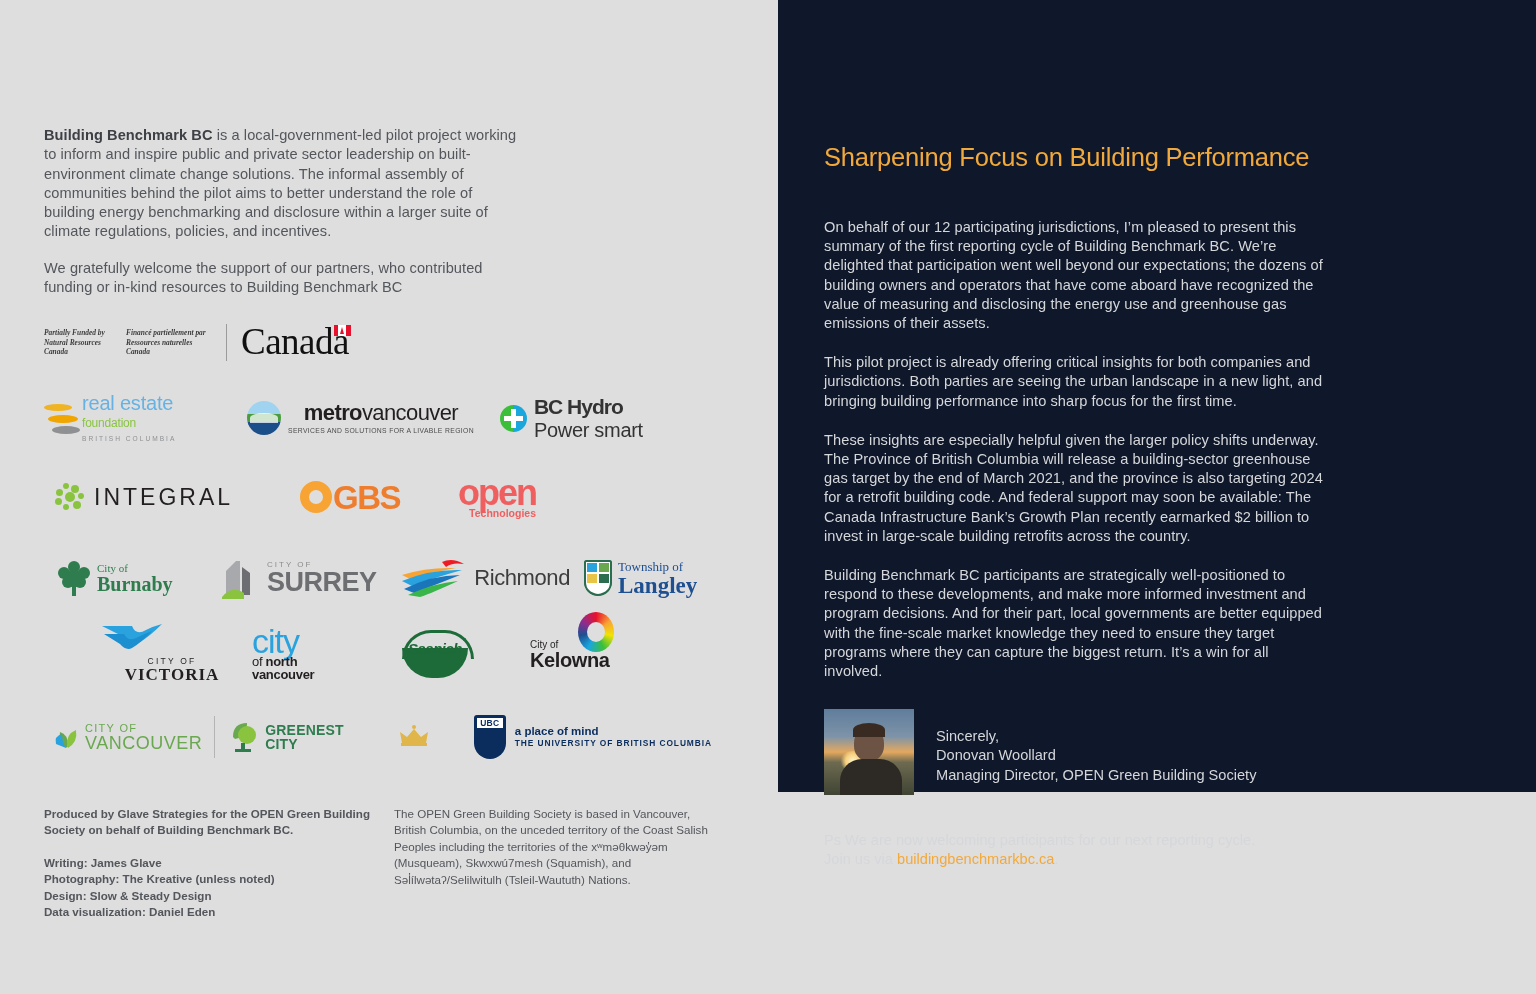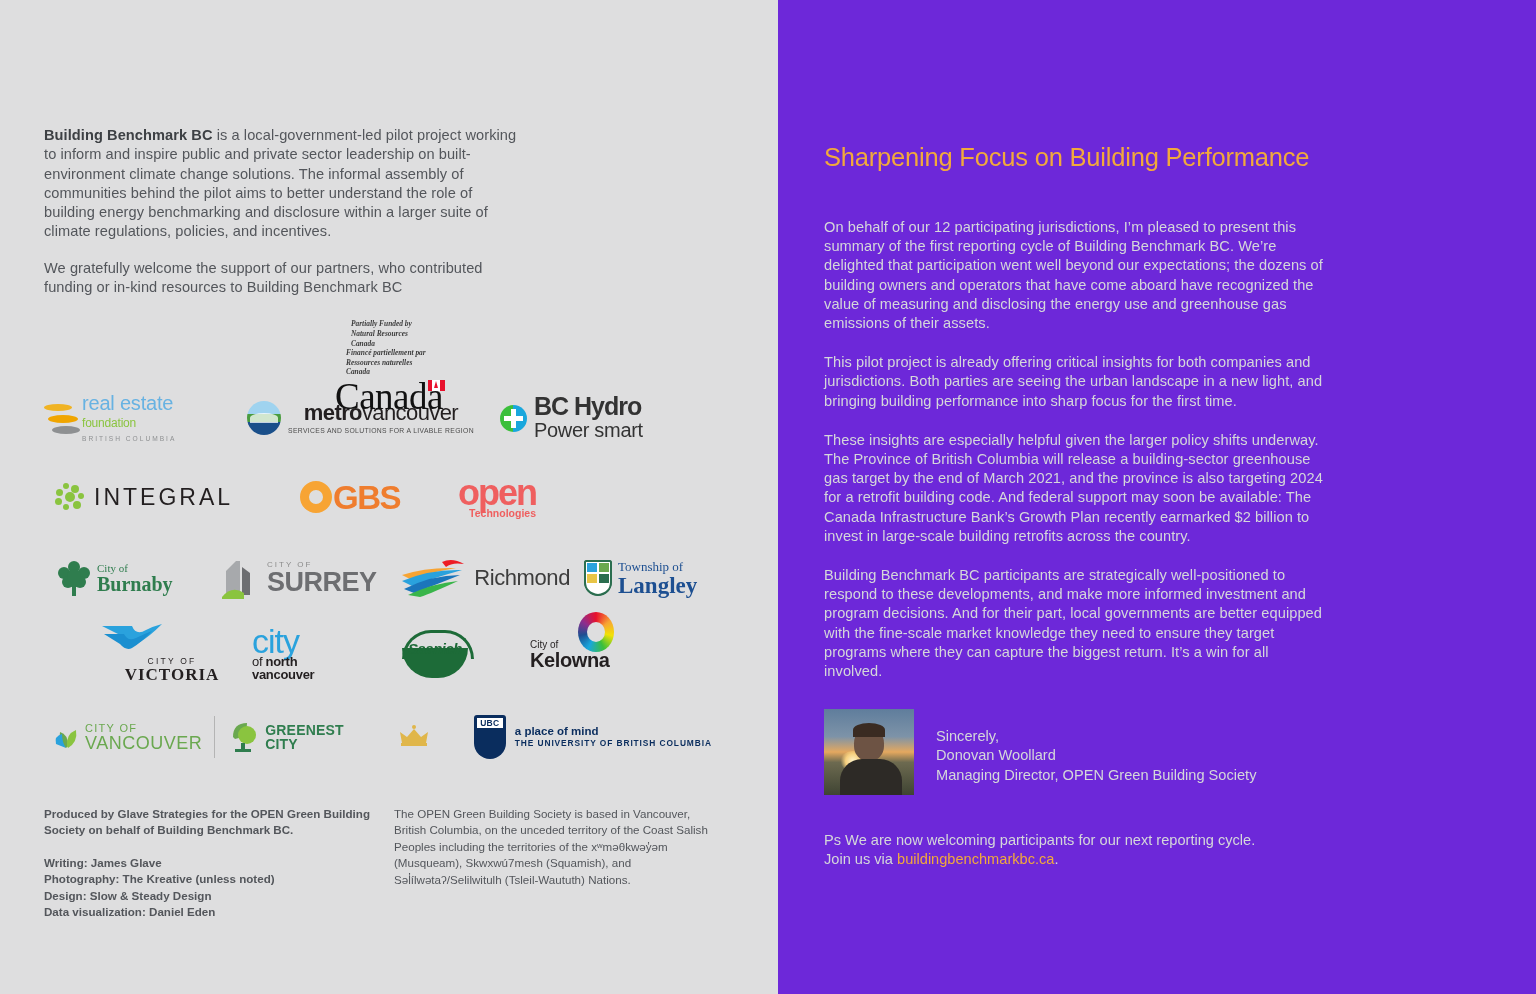--- a/index.html
+++ b/index.html
@@ -22,21 +22,21 @@
     letter-spacing:.005em;width:478px;
   }
   .intro b{font-weight:700;color:#3d4044;}
   .intro p{margin:0 0 17px 0;}
 
   
   .logos{margin-top:24px;}
   .logo-row{display:flex;align-items:center;margin-bottom:14px;}
 
   
-  .nrcan{display:flex;align-items:center;height:46px;margin-top:22px;flex-direction:column;}
+  .nrcan{display:flex;align-items:center;height:46px;margin-top:22px;}
   .nrcan-txt{
     font-family:"Liberation Serif",serif;font-style:italic;font-weight:700;
     font-size:7.4px;line-height:9.6px;color:#3c3c3c;width:76px;
   }
   .nrcan-txt.second{width:92px;margin-left:6px;}
   .nrcan-div{width:1px;height:37px;background:#9b9b9b;margin:0 14px 0 8px;}
   .canada-word{
     font-family:"Liberation Serif",serif;font-size:37px;font-weight:400;
     color:#111;letter-spacing:-.5px;position:relative;line-height:40px;
   }
@@ -77,21 +77,21 @@
   .mv .mv-t1 span{font-weight:400;}
   .mv .mv-t2{font-size:6.8px;letter-spacing:.35px;color:#4b4b4b;margin-top:3px;}
 
   
   .bch .bch-mark{
     width:27px;height:27px;border-radius:50%;margin-right:7px;
     background:linear-gradient(90deg,#3bbf3b 0 50%,#19a7dd 50% 100%);position:relative;
   }
   .bch .bch-mark:after{content:"";position:absolute;left:11px;top:4px;width:5px;height:19px;background:#fff;}
   .bch .bch-mark:before{content:"";position:absolute;left:4px;top:11px;width:19px;height:5px;background:#fff;}
-  .bch .bch-t1{font-size:25px;font-weight:700;letter-spacing:-1px;color:#333;line-height:25px;}
+  .bch .bch-t1{font-size:21px;font-weight:700;letter-spacing:-1px;color:#333;line-height:25px;}
   .bch .bch-t2{font-size:20px;font-weight:400;letter-spacing:-.3px;color:#333;line-height:23px;}
 
   
   .intg .intg-mark{width:32px;height:32px;margin-right:8px;position:relative;}
   .intg .intg-mark span{position:absolute;border-radius:50%;background:#8ac43f;}
   .intg .it{font-size:23px;letter-spacing:3px;color:#231f20;font-weight:400;}
 
   
   .ogbs .og-c{
     width:32px;height:32px;border-radius:50%;border:9px solid #f7a434;
@@ -176,21 +176,21 @@
   
   .left-footer{position:absolute;left:44px;top:806px;width:690px;display:flex;}
   .lf-col{font-size:11.6px;line-height:16.4px;color:#53565b;}
   .lf-col.a{width:350px;font-weight:bold;}
   .lf-col.b{width:330px;}
   .lf-col p{margin:0 0 16px 0;}
   .lf-col p:last-child{margin-bottom:0;}
 
   
   .right{
-    width:770px;height:994px;background:#6d28d9;position:relative;box-sizing:border-box;margin-left:24px;
+    width:770px;height:792px;background:#0f172a;position:relative;box-sizing:border-box;margin-left:24px;
   }
   .right-inner{position:absolute;left:46px;top:142px;width:500px;}
   .r-title{
     font-size:25.5px;color:#f2a93b;letter-spacing:-.2px;line-height:30px;font-weight:400;
     margin:0 0 46px 0;white-space:nowrap;
   }
   .r-body p{
     margin:0 0 20px 0;font-size:14.6px;line-height:19.2px;color:#d5d7da;letter-spacing:.005em;
   }
   .sign{display:flex;align-items:flex-start;margin-top:28px;}

